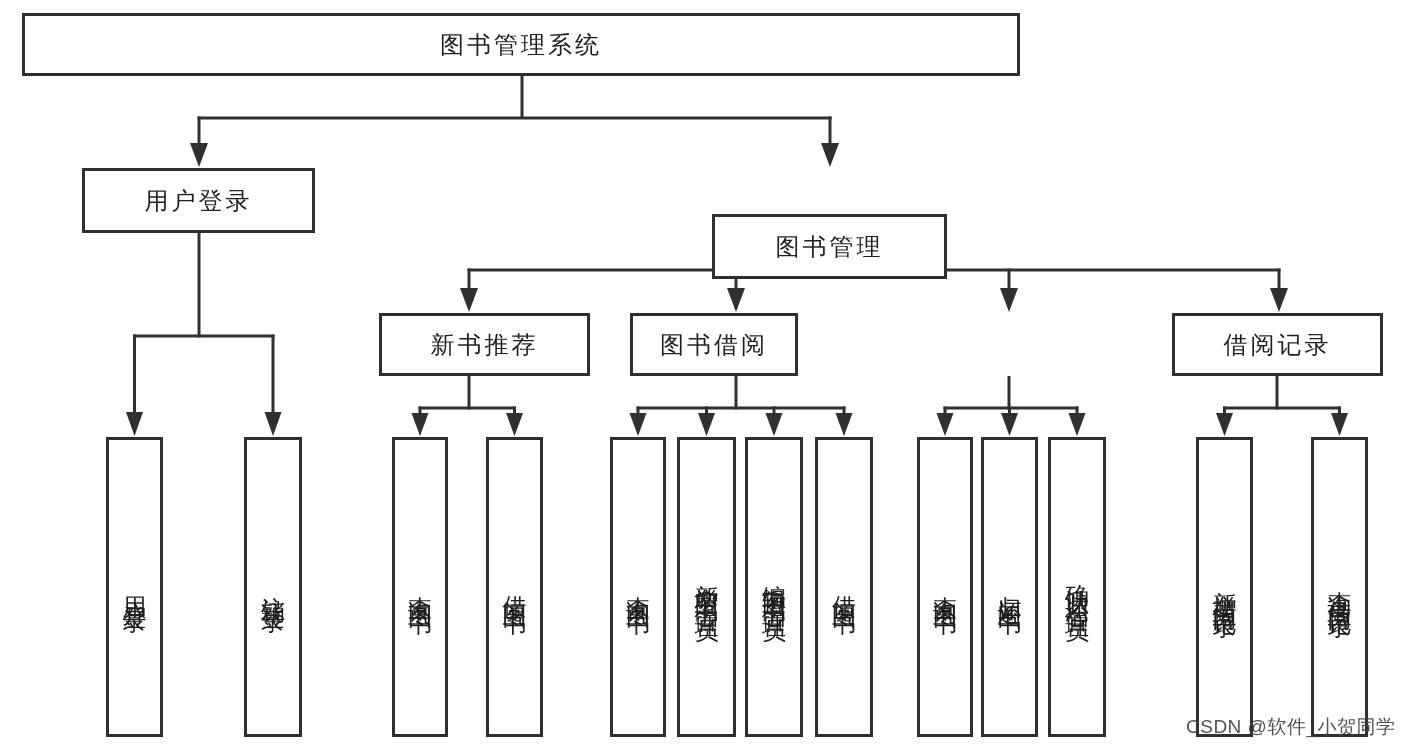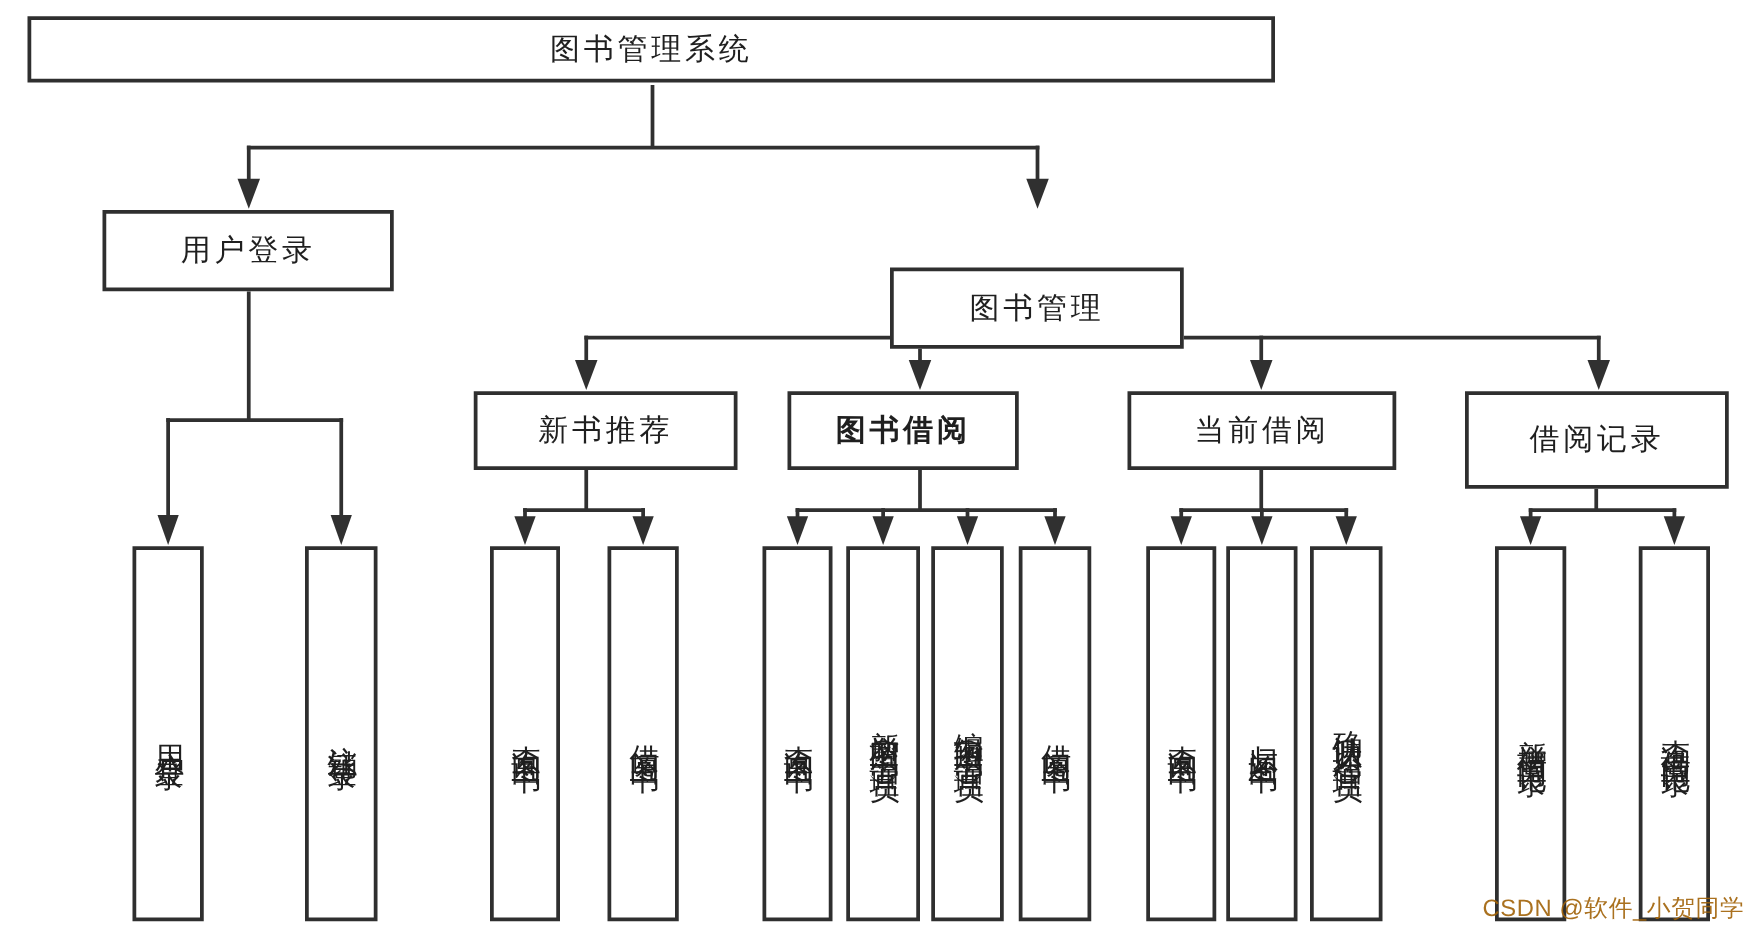--- a/index.html
+++ b/index.html
@@ -29,21 +29,21 @@
     writing-mode:vertical-rl;
     text-orientation:mixed;
     letter-spacing:5px;
     font-size:24px;
     white-space:normal;
   }
   .watermark{
     position:absolute;z-index:3;
     left:1186px;top:714px;
     font-size:19px;
-    color:#a16207;
+    color:#404040;
     letter-spacing:0.5px;
     opacity:0.9;
     white-space:nowrap;
   }
 </style>
 </head>
 <body>
 
 <div class="canvas">
 
@@ -104,29 +104,28 @@
 
       <line x1="1277" y1="376" x2="1277" y2="409.5"></line>
       <line x1="1223" y1="408" x2="1341" y2="408"></line>
       <line x1="1224.5" y1="406.5" x2="1224.5" y2="415"></line>
       <polygon points="1216,413 1233,413 1224.5,436"></polygon>
       <line x1="1339.5" y1="406.5" x2="1339.5" y2="415"></line>
       <polygon points="1331,413 1348,413 1339.5,436"></polygon>
     </g>
   </svg>
 
-  <div class="box" style="left:22px;top:13px;width:998px;height:53px;font-family:Liberation Serif, serif;">图书管理系统</div>
+  <div class="box" style="left:22px;top:13px;width:998px;height:63px;font-family:Liberation Serif, serif;">图书管理系统</div>
 
   <div class="box" style="left:82px;top:168px;width:233px;height:65px;">用户登录</div>
   <div class="box" style="left:712px;top:168px;width:235px;height:65px;margin-top:46px;">图书管理</div>
 
   <div class="box" style="left:363px;top:313px;width:211px;height:63px;margin-left:16px;">新书推荐</div>
-  <div class="box" style="left:630px;top:313px;width:185px;height:63px;font-weight:bold;">图书借阅</div>
-  <div class="box" style="left:902px;top:313px;width:215px;height:63px;">当前借阅</div>
-  <div class="box" style="left:1172px;top:313px;width:211px;height:78px;text-align:center;">借阅记录</div>
+  <div class="box" style="left:630px;top:313px;width:168px;height:63px;">图书借阅</div>
+  <div class="box" style="left:1172px;top:313px;width:211px;height:63px;text-align:center;">借阅记录</div>
 
   <div class="box vbox" style="left:106px;top:437px;width:57px;height:300px;">用户登录</div>
   <div class="box vbox" style="left:244px;top:437px;width:58px;height:300px;">注销登录</div>
 
   <div class="box vbox" style="left:392px;top:437px;width:56px;height:300px;">查询图书</div>
   <div class="box vbox" style="left:486px;top:437px;width:57px;height:300px;">借阅图书</div>
 
   <div class="box vbox" style="left:610px;top:437px;width:56px;height:300px;">查询图书</div>
   <div class="box vbox" style="left:677px;top:437px;width:59px;height:300px;">新增图书（管理员）</div>
   <div class="box vbox" style="left:745px;top:437px;width:58px;height:300px;">编辑图书（管理员）</div>

